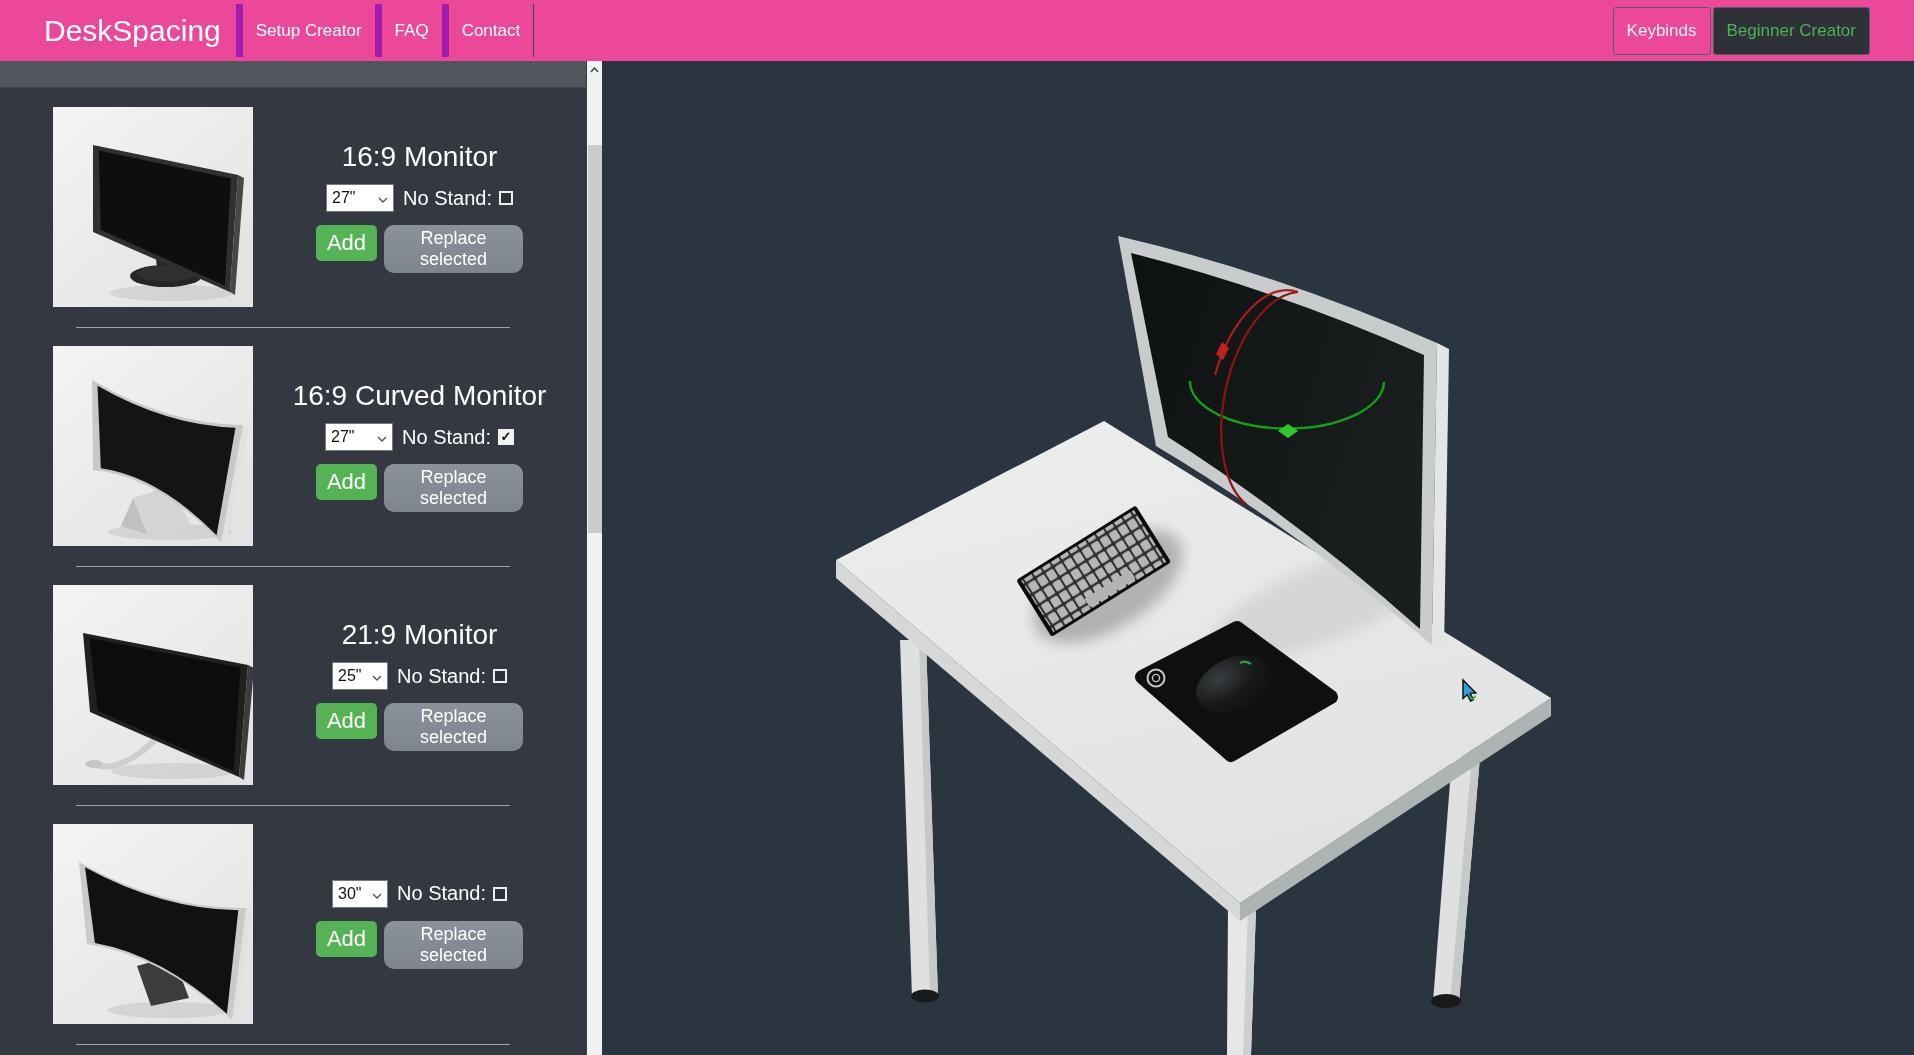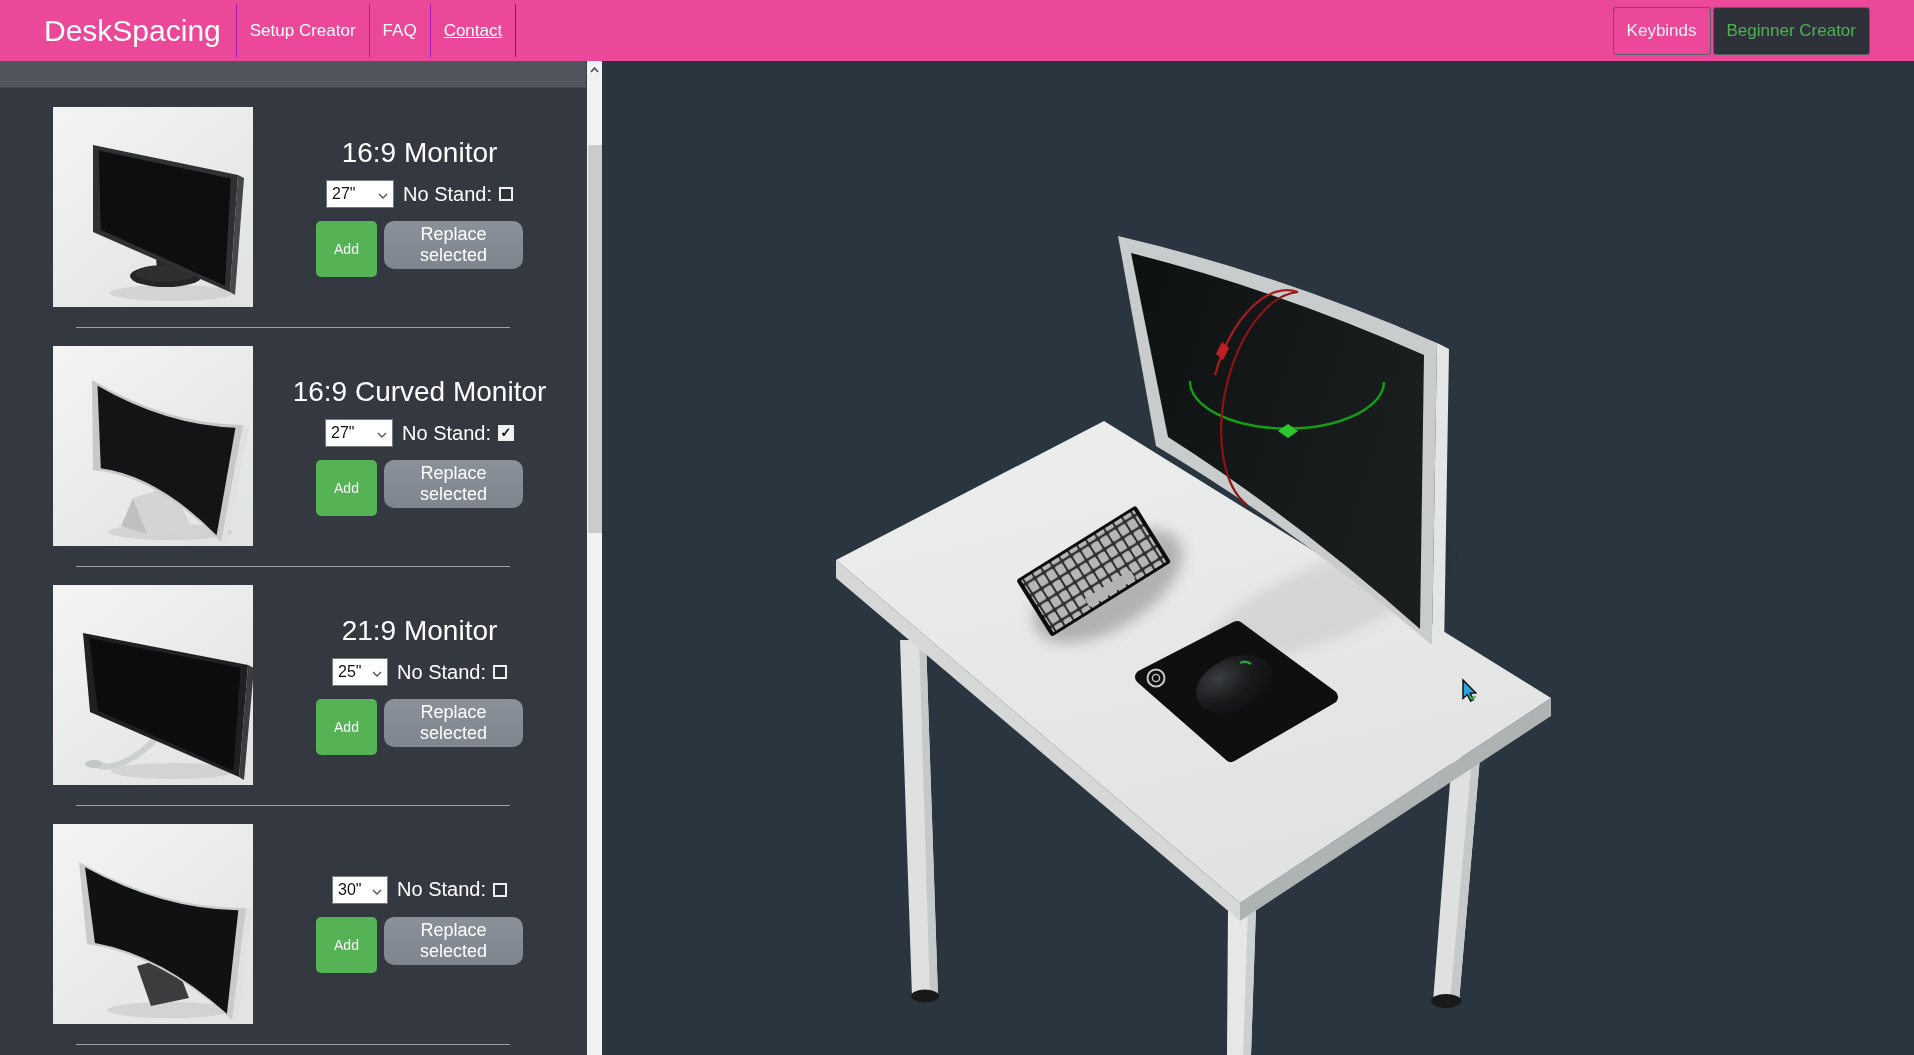--- a/index.html
+++ b/index.html
@@ -8,22 +8,22 @@
     width:1914px; height:1055px; overflow:hidden; position:relative;
     background:#23262c; font-family:"Liberation Sans", sans-serif;
     -webkit-font-smoothing:antialiased;
   }
   
   #nav { position:absolute; top:0; left:0; width:1914px; height:61px;
          background:#ec4899; display:flex; align-items:center; z-index:5; }
   #brand { font-size:30px; font-weight:500; color:#ffffff; margin-left:44px; white-space:nowrap; }
   #nav-items { display:flex; margin-left:15px; height:53px; }
   .nav-item { display:flex; align-items:center; padding:0 13px; font-size:17px;
-              color:#ffffff; border-left:1px solid #a21caf; cursor:pointer; white-space:nowrap; }
-  .nav-item:last-child { border-right:1px solid #3c4048;text-decoration:underline; }
+              color:#ffffff; border-left:7px solid #a21caf; cursor:pointer; white-space:nowrap; }
+  .nav-item:last-child { border-right:1px solid #3c4048; }
   #nav-actions { margin-left:auto; margin-right:44px; display:flex; gap:2px; }
   .nav-btn { height:48px; padding:0 13px; display:flex; align-items:center; font-size:17px;
              border:1px solid #585c63; border-radius:3px; color:#f1f1f1;
              background:transparent; font-family:"Liberation Sans",sans-serif; cursor:pointer; }
   .nav-btn.tutorial { background:#2e3138; color:#4db254; }
   
   #sidebar { position:absolute; left:0; top:61px; width:602px; height:994px;
              background:#343841; overflow:hidden; }
   #sidebar-topbar { width:586px; height:27px; background:#51565d; border-bottom:1px solid #41454c; }
   #product-list { width:586px; }
@@ -37,22 +37,22 @@
   .select { width:68px; height:28px; background:#ffffff; border:1px solid #757a7a;
             display:flex; align-items:center; justify-content:space-between;
             padding:0 5px; font-size:16px; color:#111; cursor:default; }
   .select.narrow { width:56px; }
   .nslabel { font-size:20px; color:#ffffff; margin-left:9px; white-space:nowrap; }
   .cb { width:14px; height:14px; border:2px solid #f0f0f0; background:#2d3138;
         margin-left:7px; cursor:pointer; }
   .cb.checked { width:16px; height:16px; background:#f2f2f2; color:#101010;
         font-size:13px; font-weight:bold; line-height:12px; text-align:center; }
   .btnrow { display:flex; gap:7px; }
-  button.add { width:61px; height:56px; background:#55b355; border:none; border-radius:5px;
-               color:#fff; font-size:14px; font-family:"Liberation Sans",sans-serif; cursor:pointer; }
+  button.add { width:61px; height:36px; background:#55b355; border:none; border-radius:5px;
+               color:#fff; font-size:22px; font-family:"Liberation Sans",sans-serif; cursor:pointer; }
   button.rep { width:139px; height:48px; background:linear-gradient(#8b919a,#7f858e);
                border:none; border-radius:10px; color:#fff; font-size:18px;
                font-family:"Liberation Sans",sans-serif; cursor:pointer; }
   hr.pdiv { border:none; border-top:1px solid #c2c5c5; width:434px; margin:20px auto 0; opacity:.75; }
   
   #scrollbar { position:absolute; right:0; top:0; width:16px; height:994px;
                background:#f1f1f1; border-left:1px solid #393d44; }
   #scroll-up { height:17px; display:flex; align-items:center; justify-content:center; cursor:pointer; }
   #scroll-thumb { position:absolute; top:84px; left:1px; width:15px; height:388px;
                   background:#c9ccca; cursor:pointer; }

